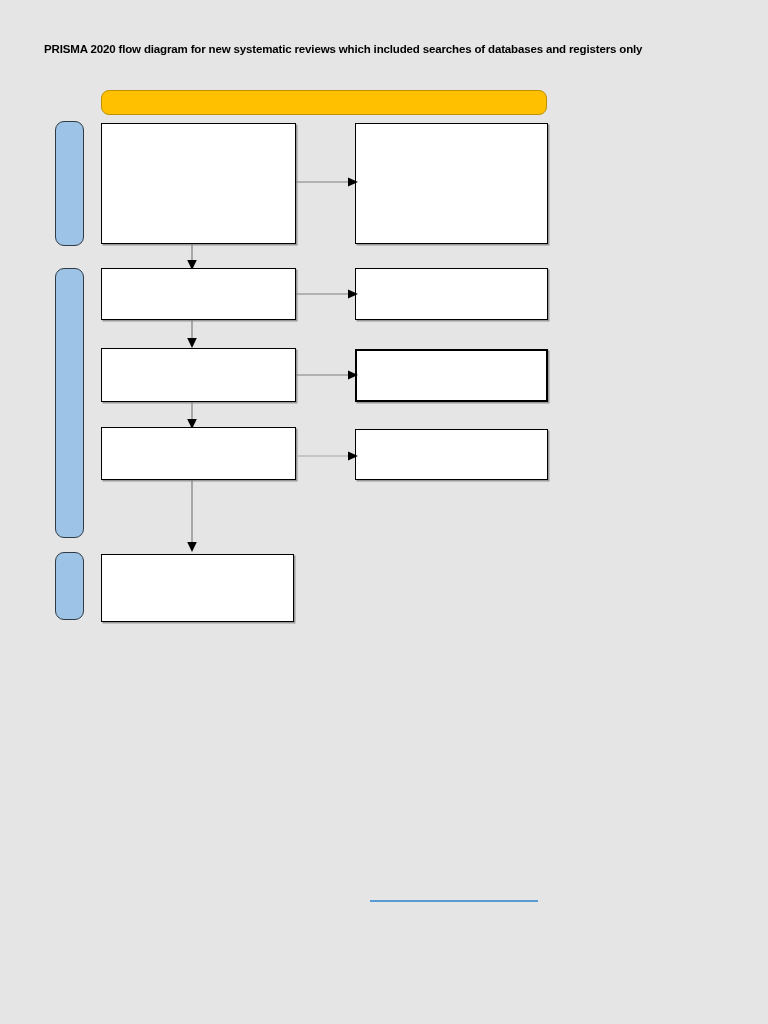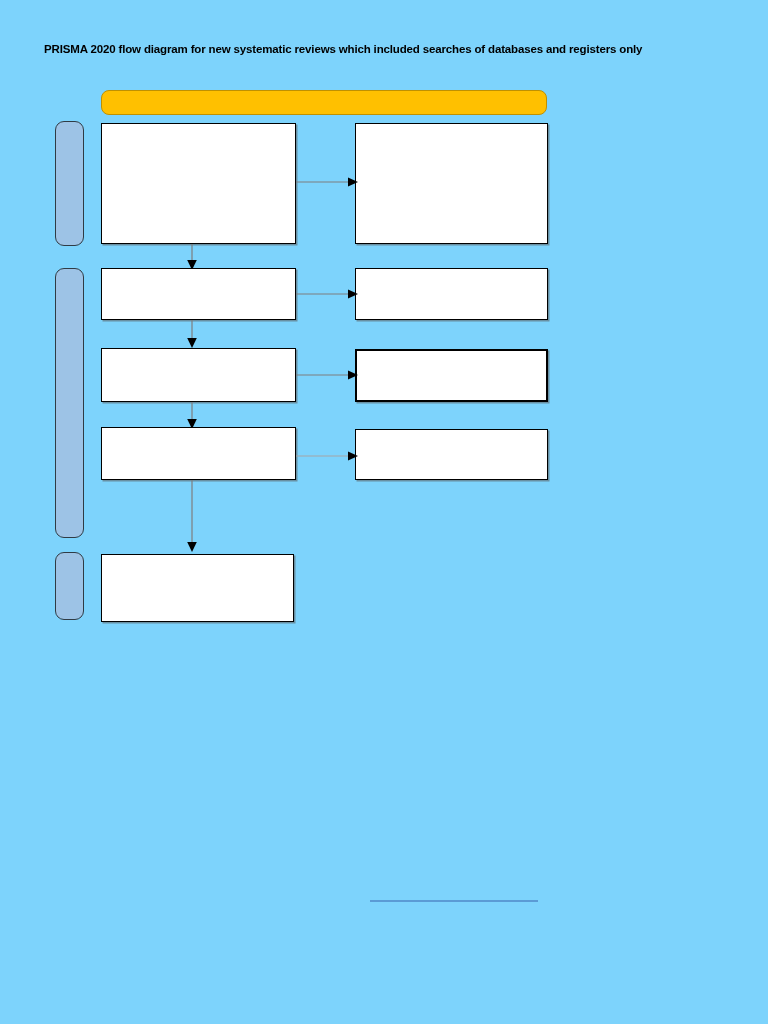--- a/index.html
+++ b/index.html
@@ -10,21 +10,21 @@
   }
   body {
     font-family: "Liberation Sans", sans-serif;
     -webkit-font-smoothing: antialiased;
   }
 
   #page {
     position: relative;
     width: 768px;
     height: 1024px;
-    background: #7dd3fc;
+    background: #e5e5e5;
     overflow: hidden;
   }
 
   
   .doc-title {
     position: absolute;
     left: 44px;
     top: 42px;
     width: 690px;
     font-size: 11.5px;

